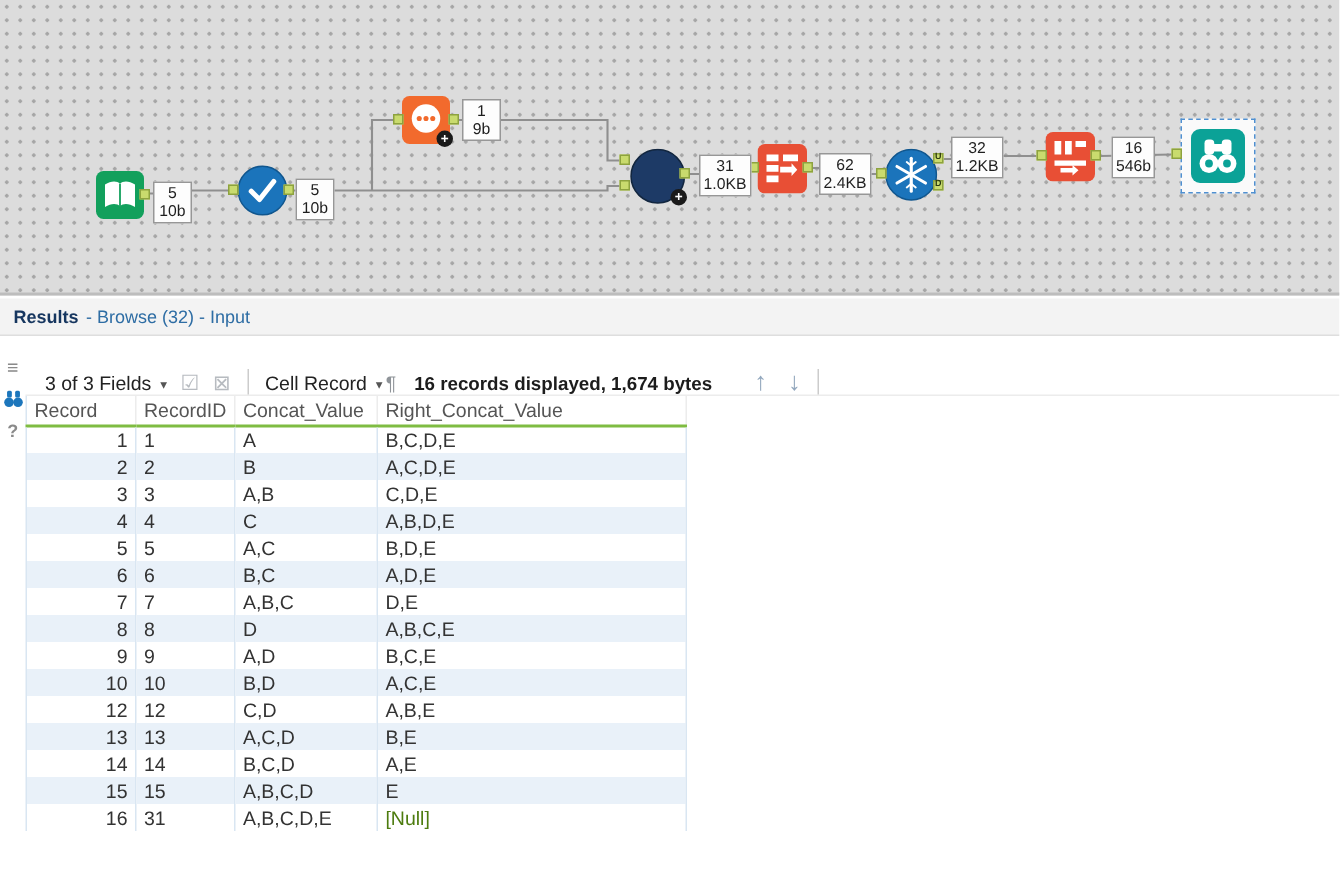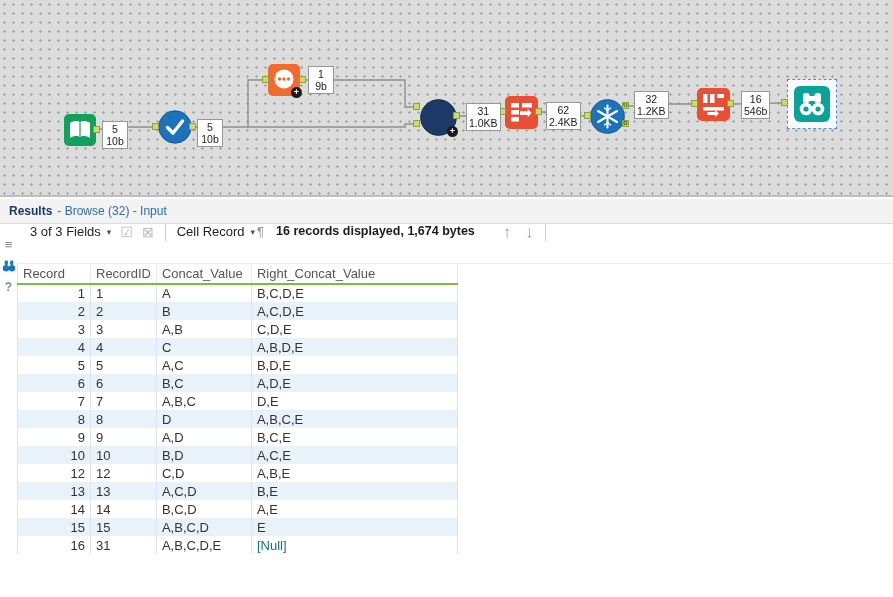--- a/index.html
+++ b/index.html
@@ -46,21 +46,21 @@
   
   .side-strip {
     position:absolute; left:0; top:224px; width:17px; bottom:0; background:#fff;
     display:flex; flex-direction:column; align-items:center; padding-top:14px; gap:9px;
   }
   .strip-icon { color:#8a8a8a; font-size:13px; line-height:13px; cursor:pointer; }
   .strip-icon.q { font-weight:bold; font-size:12px; }
 
   .main { position:absolute; left:17px; top:224px; right:0; bottom:0; background:#fff; }
   .toolbar {
-    height:40px; display:flex; align-items:flex-start; padding-left:13px;
+    height:40px; display:flex; align-items:flex-end; padding-left:13px;
     font-size:13px; color:#222; border-bottom:1px solid #ececec; background:#fff;
   }
   .tb-group { display:flex; align-items:center; cursor:pointer; }
   .caret { font-size:9px; color:#555; margin-left:6px; }
   .tb-ico { color:#b7bbc0; font-size:14px; margin-left:9px; cursor:pointer; }
   .tb-sep { width:1px; height:17px; background:#cccccc; margin:0 11px; }
   .pilcrow { color:#8f9499; font-size:13px; margin:0 12px 0 2px; cursor:pointer; }
   .records-info { font-weight:700; font-size:12.5px; color:#1c1c1c; }
   .nav-arrow { color:#92a7bd; font-size:17px; line-height:17px; cursor:pointer; }
   .nav-arrow.up { margin-left:28px; }
@@ -73,21 +73,21 @@
     border-bottom:2px solid #7fbc42; border-right:1px solid #ececec; background:#fff;
     white-space:nowrap; overflow:hidden;
   }
   .grid th.c0, .grid td.c0 { border-left:1px solid #d9e6f2; }
   .grid td {
     padding:1px 5px; height:18px; border-right:1px solid #d9e6f2;
     white-space:nowrap; overflow:hidden;
   }
   .grid tbody tr:nth-child(even) { background:#e9f1f9; }
   .grid td.c0 { text-align:right; }
-  .grid td.null-val { color:#0f766e; }
+  .grid td.null-val { color:#4d7c0f; }
   .w0 { width:73px; } .w1 { width:65px; } .w2 { width:95px; } .w3 { width:206px; }
 </style>
 </head>
 <body>
 
 <div id="app">
 
   <div class="canvas">
 
     <svg class="wires">

